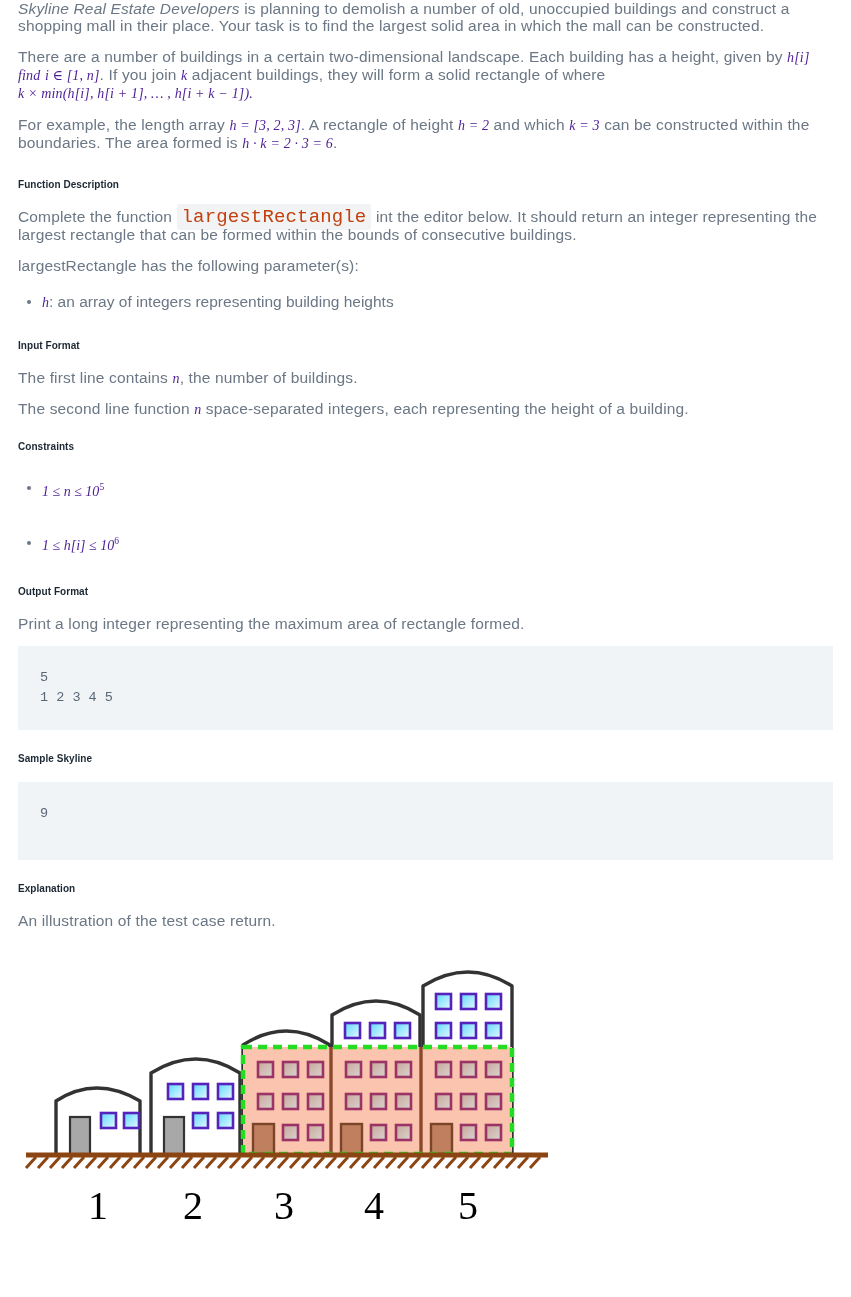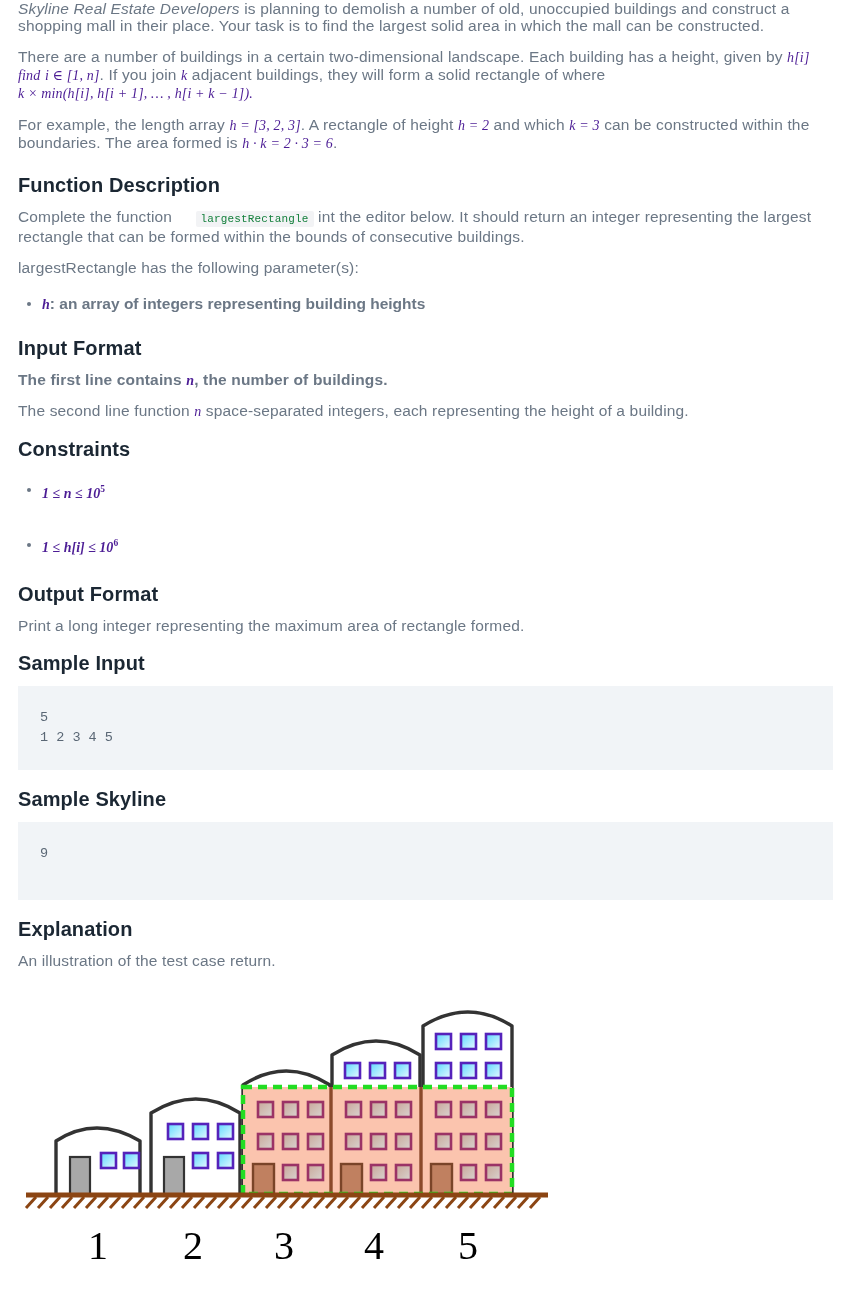--- a/index.html
+++ b/index.html
@@ -24,28 +24,28 @@
     padding: 0 18px;
   }
   p.para {
     margin: 0 0 14px 0;
     padding: 0;
     font-size: 15.5px;
     line-height: 17px;
     color: #6b7785;
     letter-spacing: 0.01em;
   }
-  p.para.tight { margin-bottom: 13px; font-weight: bold; }
+  p.para.tight { margin-bottom: 13px; }
   .em-name {
     font-style: italic;
     color: #6b7785;
   }
   h3.section {
     margin: 18px 0 12px 0;
-    font-size: 20px;
+    font-size: 10px;
     font-weight: bold;
     color: #1b2733;
     line-height: 22px;
     letter-spacing: 0.005em;
   }
   h3.section.first { margin-top: 22px; }
   .mathtex {
     font-family: "Liberation Serif", "DejaVu Serif", serif;
     font-style: italic;
     color: #4c1d95;
@@ -53,32 +53,30 @@
     white-space: nowrap;
   }
   .mathtex sup {
     font-size: 0.68em;
     font-style: normal;
     vertical-align: super;
   }
   code.inline {
     font-family: "Liberation Mono", "DejaVu Sans Mono", monospace;
     background: #f2f3f5;
-    color: #15803d;
-    font-size: 11px;
+    color: #c2410c;
+    font-size: 19px;
     padding: 2px 5px;
     border-radius: 2px;
     white-space: nowrap;
-    margin-left: 19px;
   }
   ul.bullets {
     margin: 0 0 14px 0;
     padding-left: 24px;
     list-style: none;
-    font-weight: bold;
   }
   ul.bullets li {
     position: relative;
     font-size: 15.5px;
     line-height: 28px;
     color: #6b7785;
     margin: 0 0 6px 0;
   }
   ul.bullets li::before {
     content: "";
@@ -154,21 +152,20 @@
 
     <ul class="bullets">
       <li class="math-item"><span class="mathtex"><span>1 ≤ n ≤ 10</span><sup>5</sup></span></li>
       <li class="math-item"><span class="mathtex"><span>1 ≤ h[i] ≤ 10</span><sup>6</sup></span></li>
     </ul>
 
     <h3 class="section">Output Format</h3>
 
     <p class="para">Print a long integer representing the maximum area of rectangle formed.</p>
 
-    <h3 class="section">Sample Input</h3>
   </div>
 
   <div style="padding:0 18px;">
     <div class="codeblock">
       <pre>5
 1 2 3 4 5</pre>
     </div>
   </div>
 
   <div class="content">

